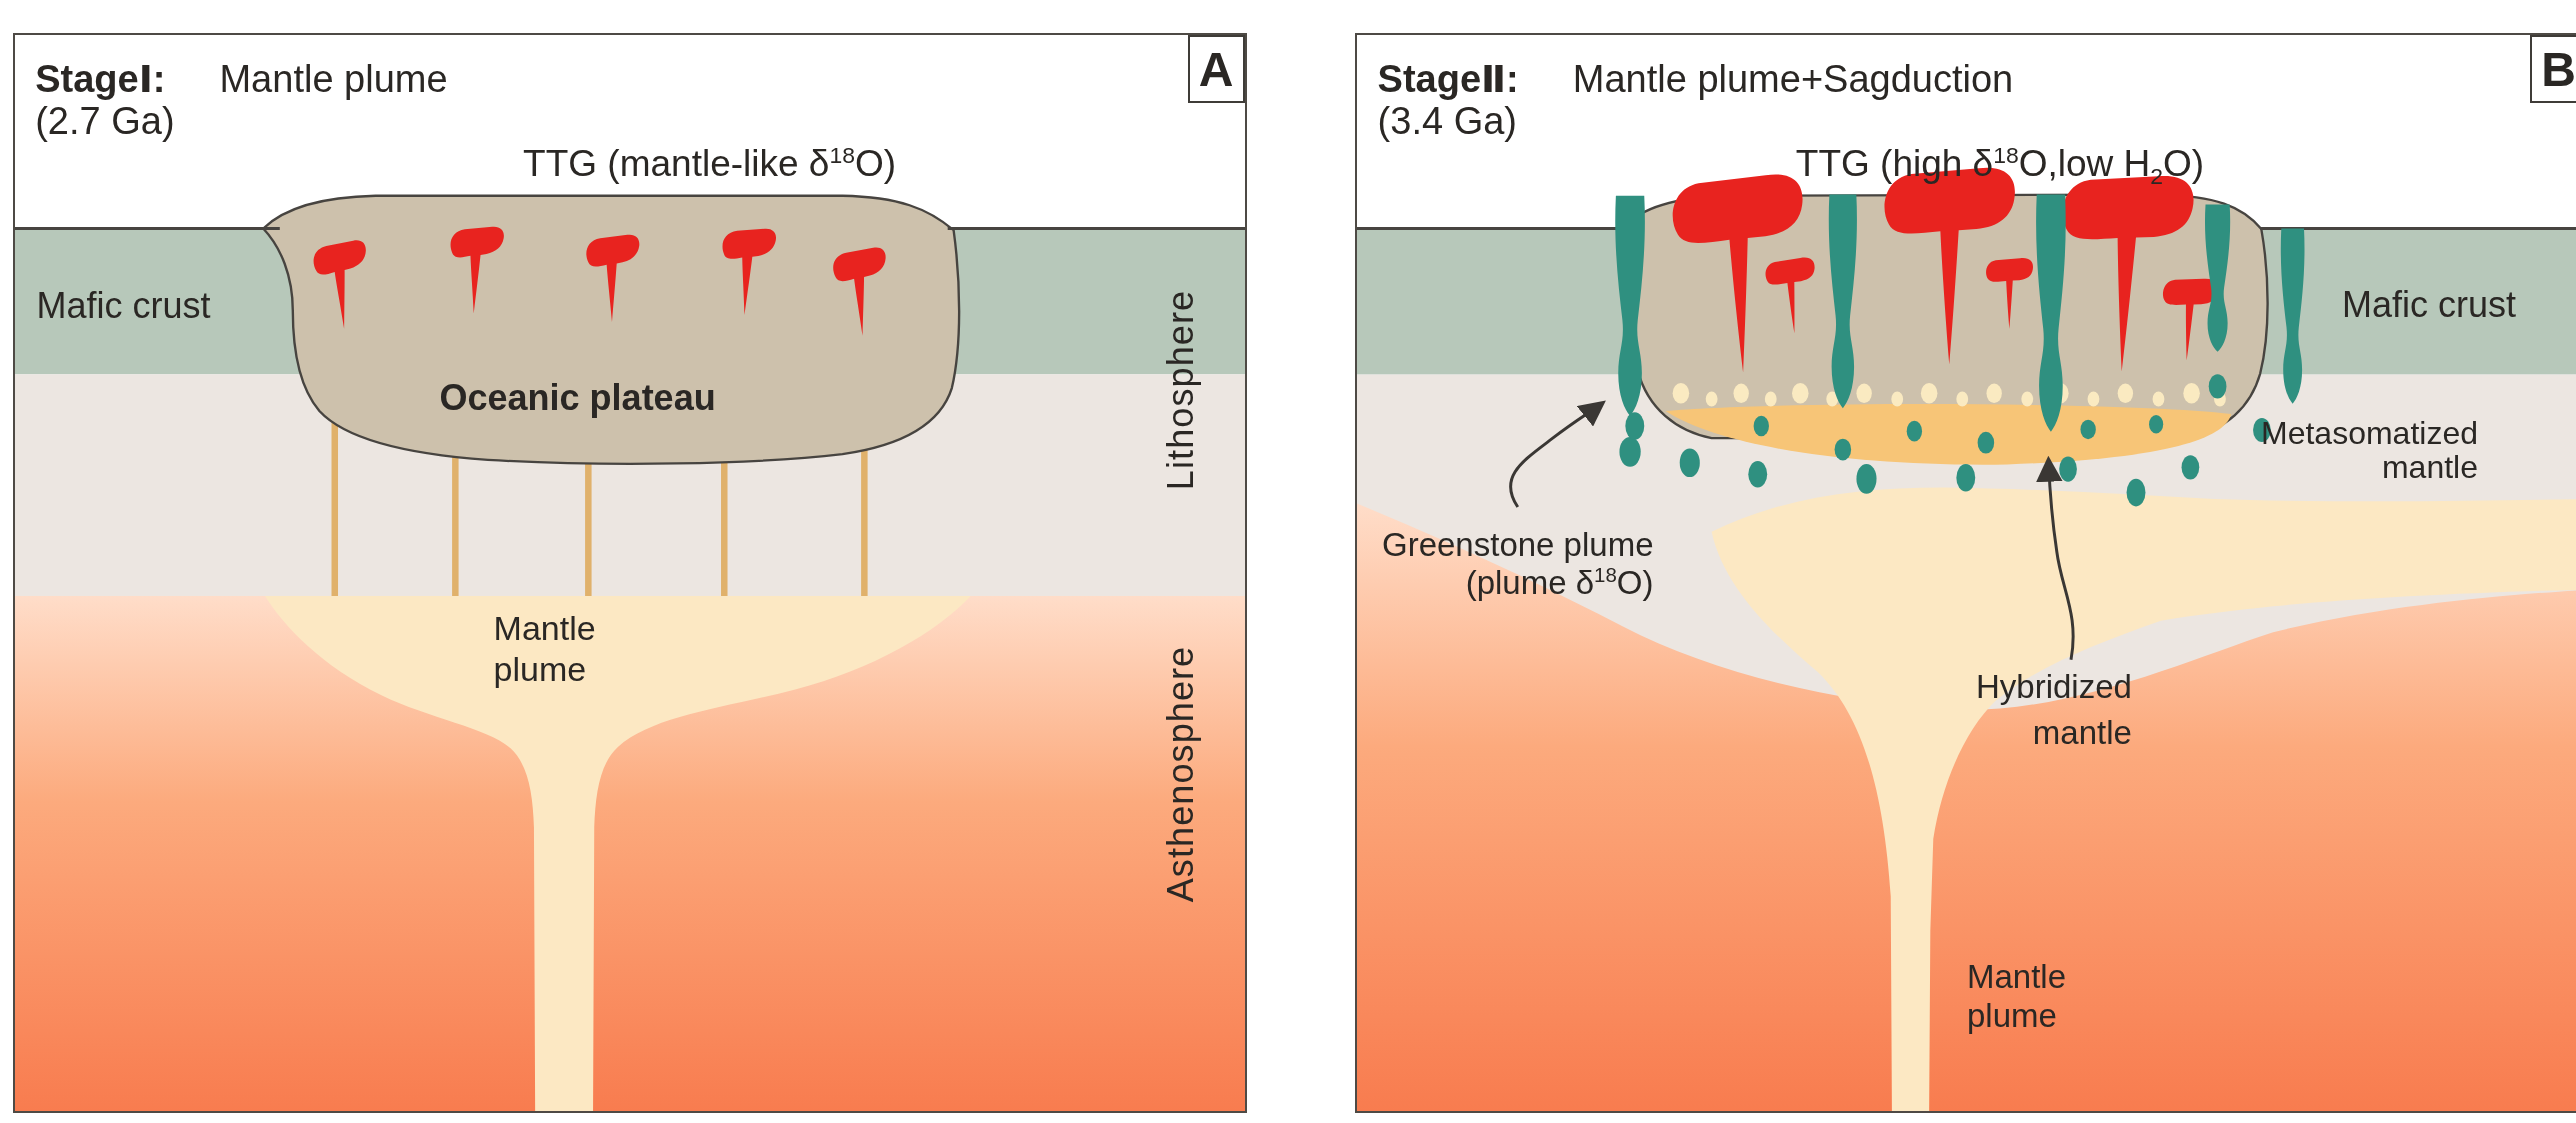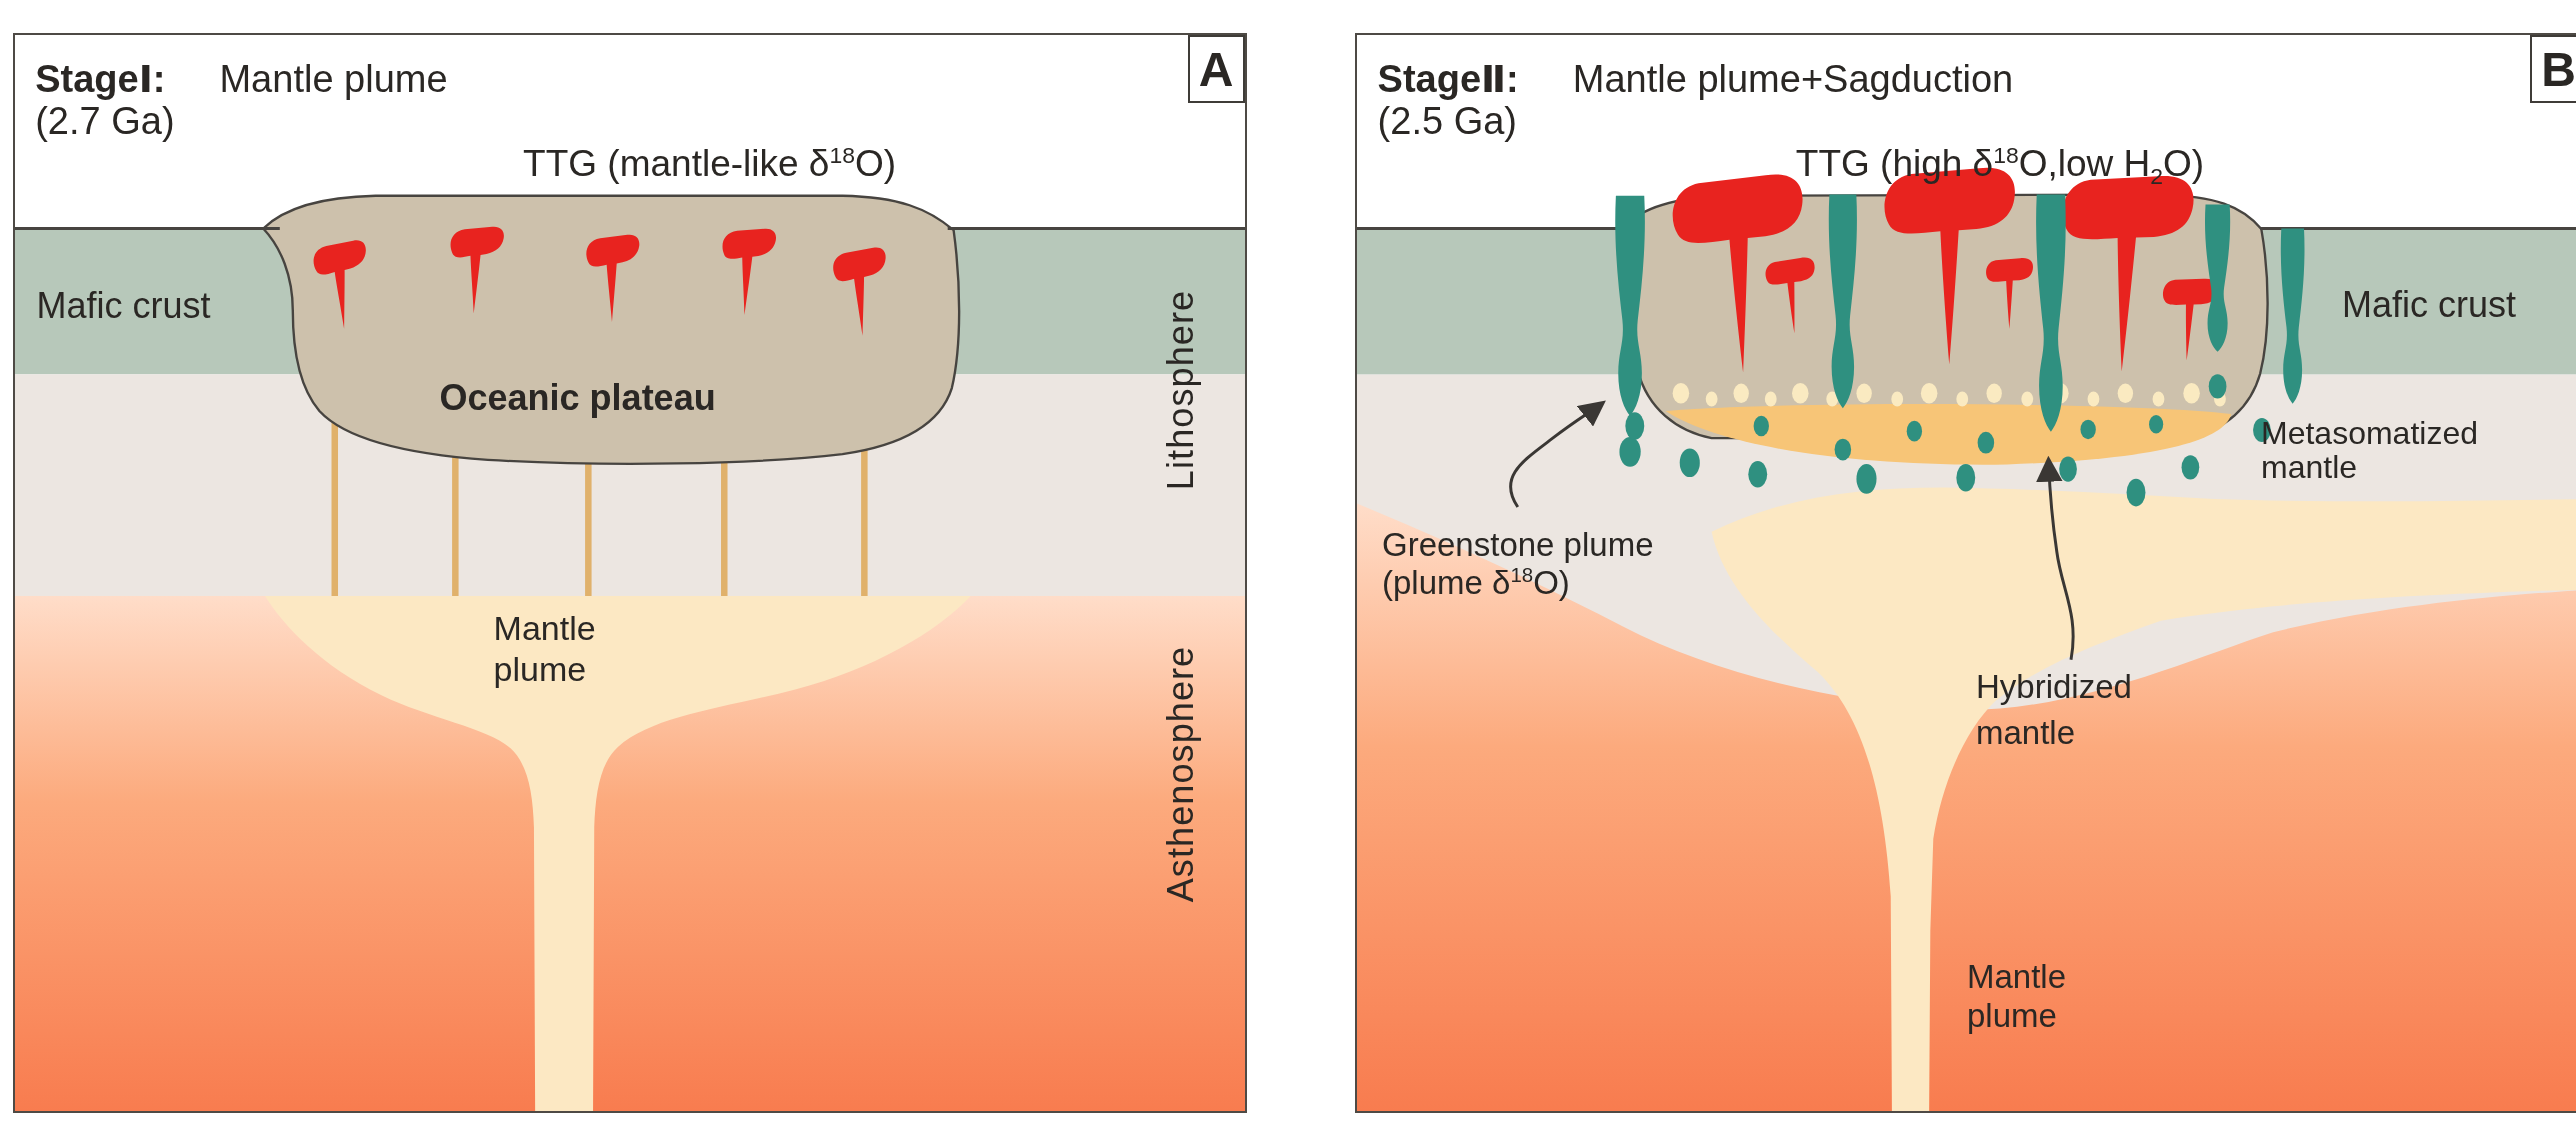--- a/index.html
+++ b/index.html
@@ -12,21 +12,21 @@
   .title{left:20.6px;top:25px;font-size:38px;}
   .title .bold{font-weight:bold;}
   .title .rest{margin-left:54px;}
   .title .date{margin-top:2px;}
   .ttg{font-size:37px;transform:translateX(-50%);margin-left:36px;}
   sup{font-size:0.62em;line-height:0;vertical-align:super;}
   sub{font-size:0.62em;line-height:0;vertical-align:sub;}
   .badge{position:absolute;top:0;right:0;width:57px;height:68px;border:2.9px solid #3f3c38;background:#ffffff;display:flex;align-items:center;justify-content:center;font-size:48px;font-weight:bold;box-sizing:border-box;}
   .vert{transform:translate(-50%,-50%) rotate(-90deg);transform-origin:center;font-size:36px;letter-spacing:1.1px;}
   .two-line{line-height:41px;font-size:34px;}
-  .ann{font-size:33px;line-height:38px;}
+  .ann{font-size:33px;line-height:38px;text-align:right;}
 </style>
 </head>
 <body>
 
 <div class="panel" id="panelA">
   <svg class="geo" viewBox="0 0 2081 1874" preserveAspectRatio="none">
     <defs>
       <linearGradient id="asthA" x1="0" y1="0" x2="0" y2="1">
         <stop offset="0" stop-color="var(--asthen-top)"></stop>
         <stop offset="0.4" stop-color="var(--asthen-mid)"></stop>
@@ -179,21 +179,21 @@
     </g>
 
     <g stroke="#3a3734" stroke-width="5" fill="none">
       <path d="M 272,822 C 238,770 280,742 330,703 C 372,670 396,656 414,642" marker-end="url(#ah)"></path>
       <path d="M 1208,1088 C 1222,1010 1192,965 1184,900 C 1176,845 1172,795 1170,742" marker-end="url(#ah)"></path>
     </g>
   </svg>
 
   <div class="lbl title">
     <div><span class="bold">StageⅡ:</span><span class="rest">Mantle plume+Sagduction</span></div>
-    <div class="date">(2.5 Ga)</div>
+    <div class="date">(3.4 Ga)</div>
   </div>
 
   <div class="lbl ttg" style="left:607px;top:110px;"><span>TTG (high δ</span><sup>18</sup><span>O,low H</span><sub>2</sub><span>O)</span></div>
 
   <div class="lbl" style="left:1072px;top:251px;font-size:36px;transform:translateX(-50%);">Mafic crust</div>
 
   <div class="lbl ann" style="left:904px;top:381px;font-size:32px;line-height:34px;">
     <div>Metasomatized</div>
     <div>mantle</div>
   </div>

